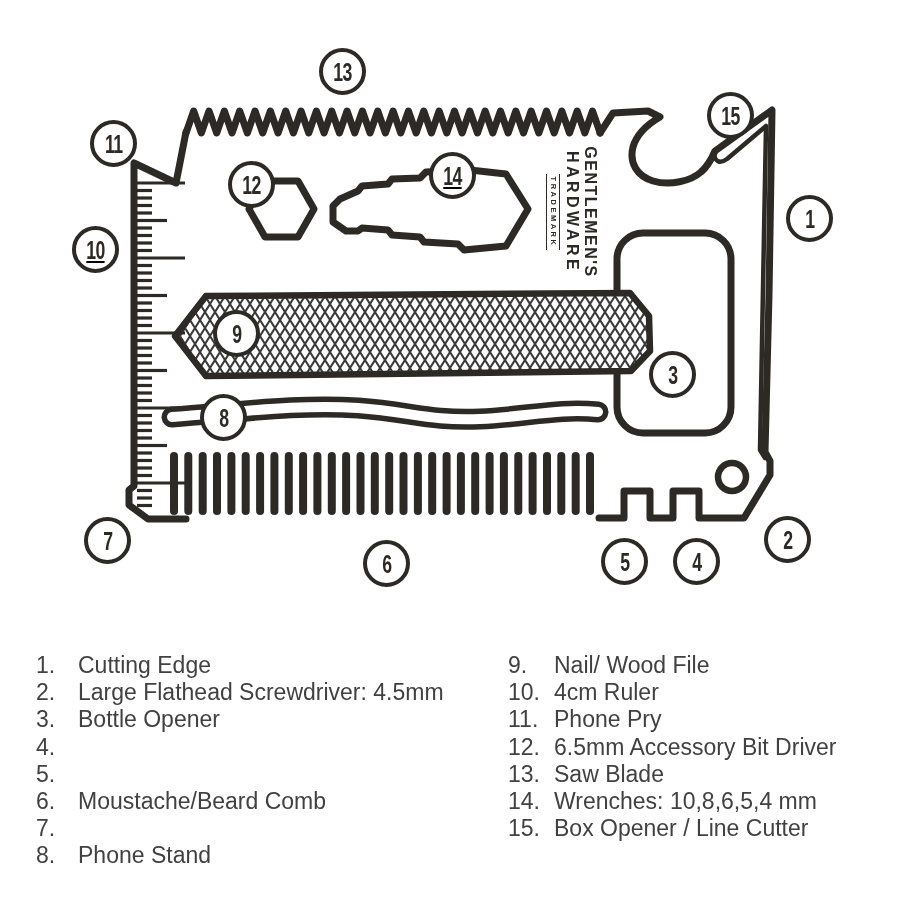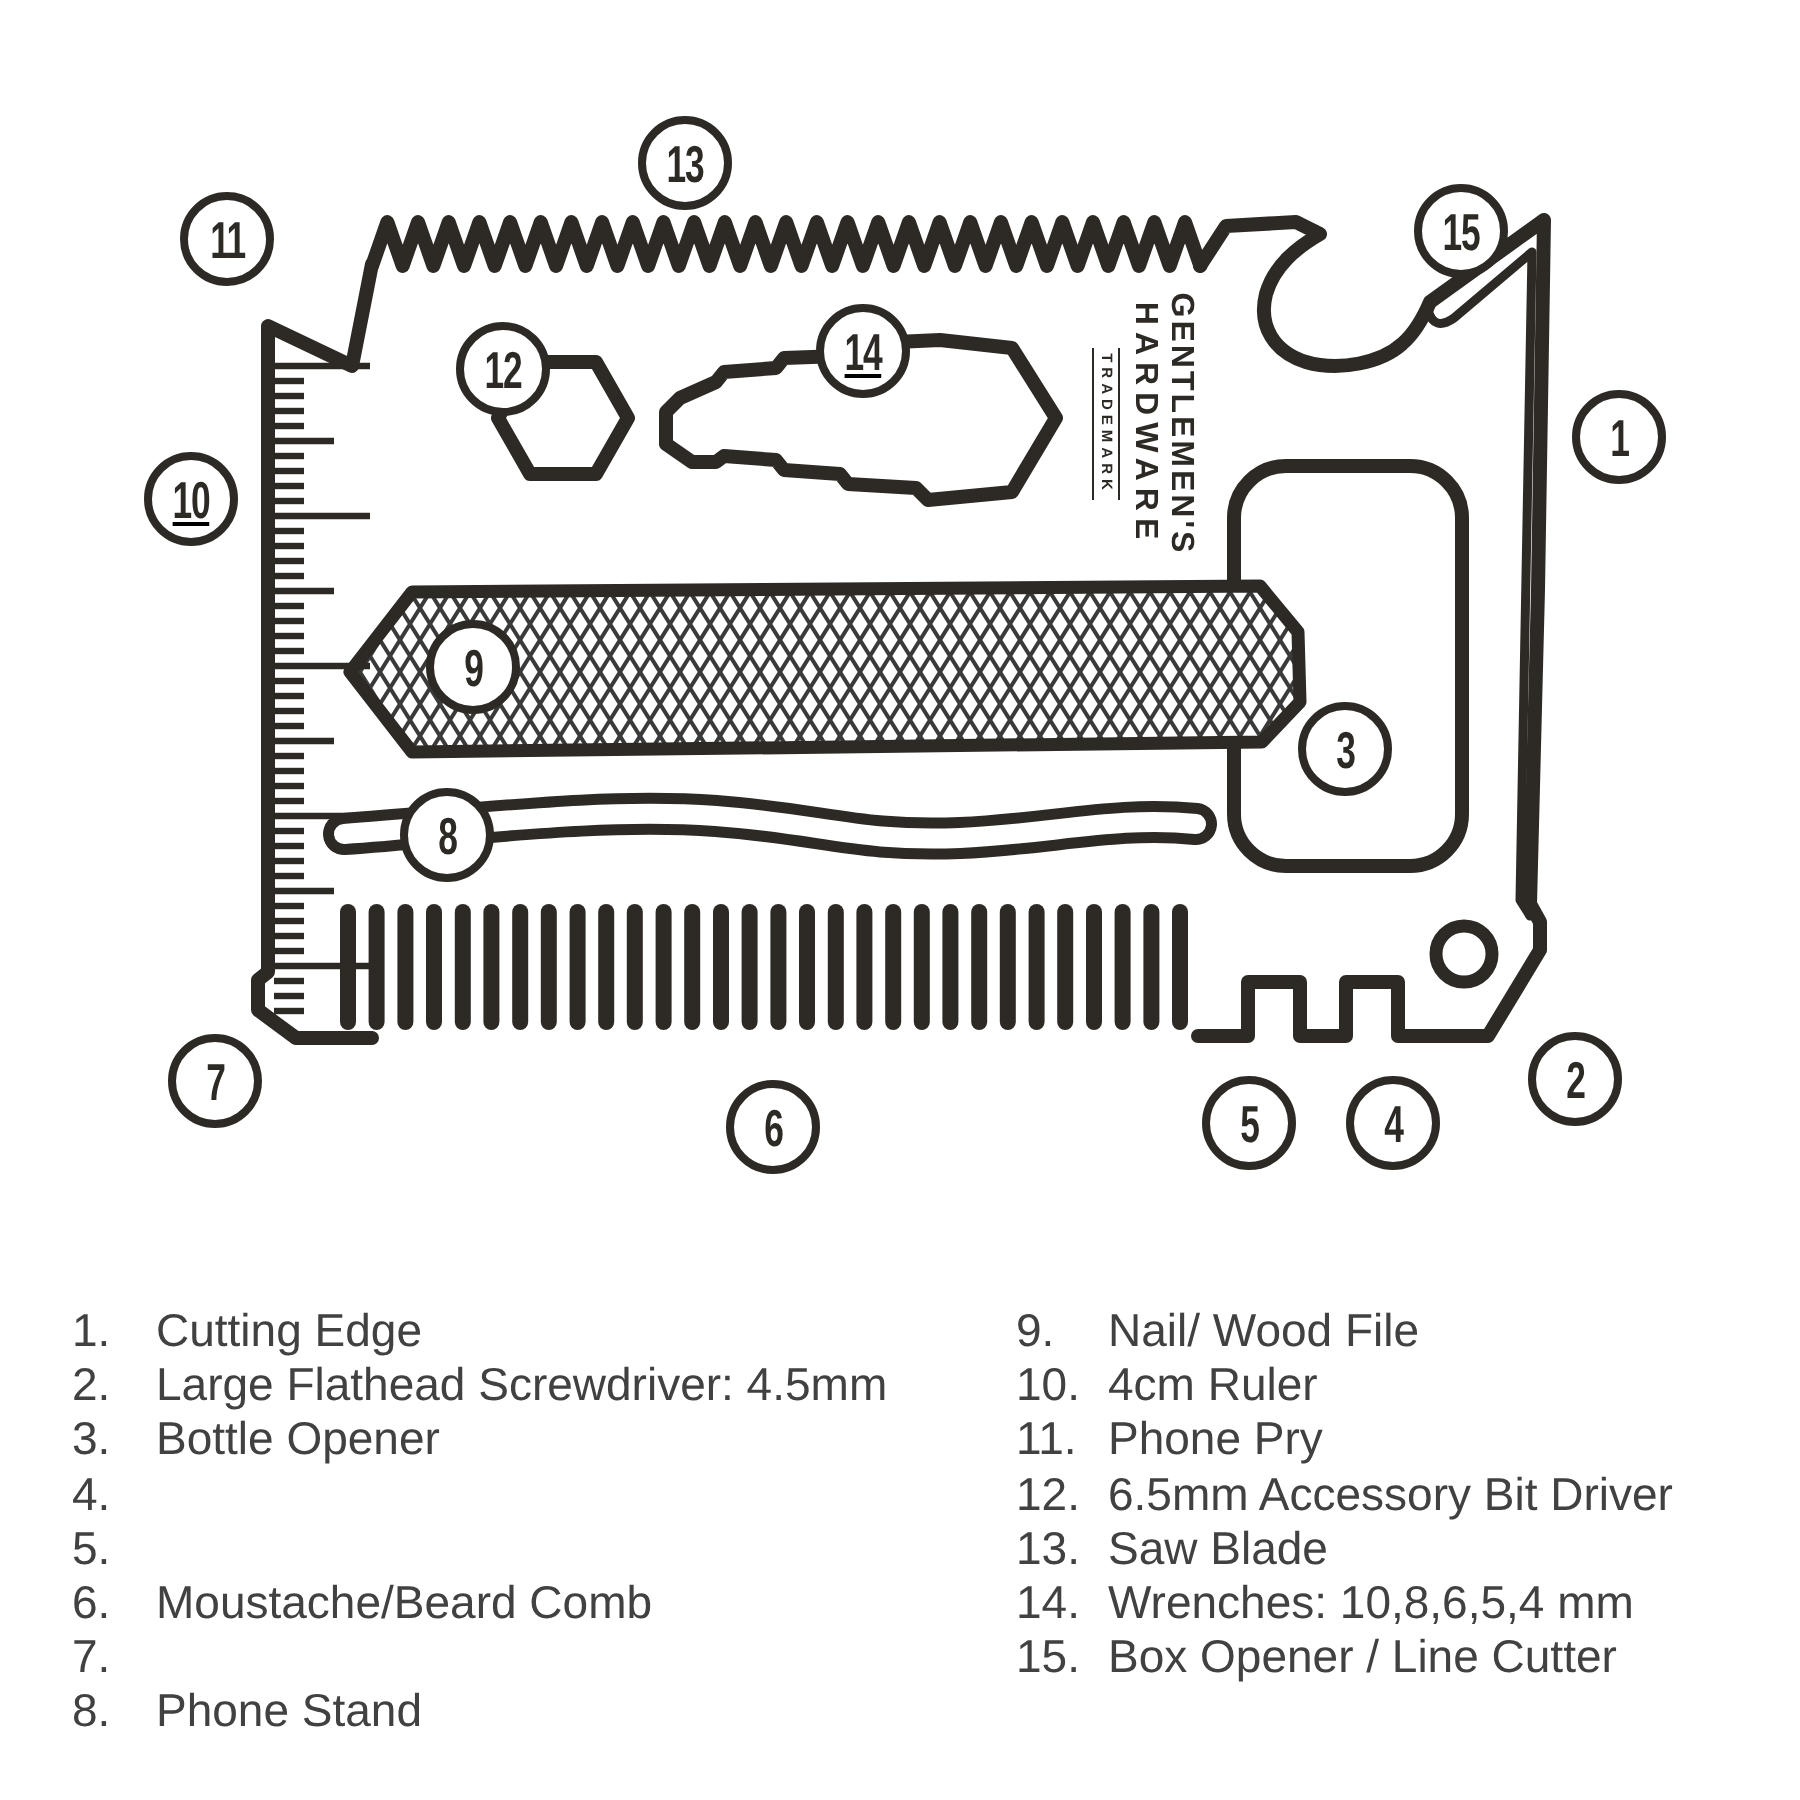--- a/index.html
+++ b/index.html
@@ -193,30 +193,30 @@
     </div>
   <div class="callout" style="left:200px;top:394px;" data-name="callout-8-phone-stand">
       <span data-name="callout-8-number">8</span>
     </div>
   <div class="callout" style="left:213px;top:310px;" data-name="callout-9-file">
       <span data-name="callout-9-number">9</span>
     </div>
   <div class="callout" style="left:72px;top:226px;text-decoration:underline;" data-name="callout-10-ruler">
       <span data-name="callout-10-number">10</span>
     </div>
-  <div class="callout" style="left:90px;top:96px;" data-name="callout-11-nail-pry">
+  <div class="callout" style="left:90px;top:120px;" data-name="callout-11-nail-pry">
       <span data-name="callout-11-number">11</span>
     </div>
   <div class="callout" style="left:228px;top:161px;" data-name="callout-12-bit-driver">
       <span data-name="callout-12-number">12</span>
     </div>
-  <div class="callout" style="left:319px;top:58px;align-items:center;" data-name="callout-13-saw-blade">
+  <div class="callout" style="left:319px;top:48px;align-items:center;" data-name="callout-13-saw-blade">
       <span data-name="callout-13-number">13</span>
     </div>
-  <div class="callout" style="left:408px;top:152px;text-decoration:underline;" data-name="callout-14-wrenches">
+  <div class="callout" style="left:429px;top:152px;text-decoration:underline;" data-name="callout-14-wrenches">
       <span data-name="callout-14-number">14</span>
     </div>
   <div class="callout" style="left:707px;top:92px;" data-name="callout-15-box-opener">
       <span data-name="callout-15-number">15</span>
     </div>
 
   <div class="legend-col legend-left" data-name="legend-left-column">
     <div class="lrow" data-name="legend-item">
         <span class="lnum" data-name="legend-item-number">1.</span>
         <span data-name="legend-item-label">Cutting Edge</span>

